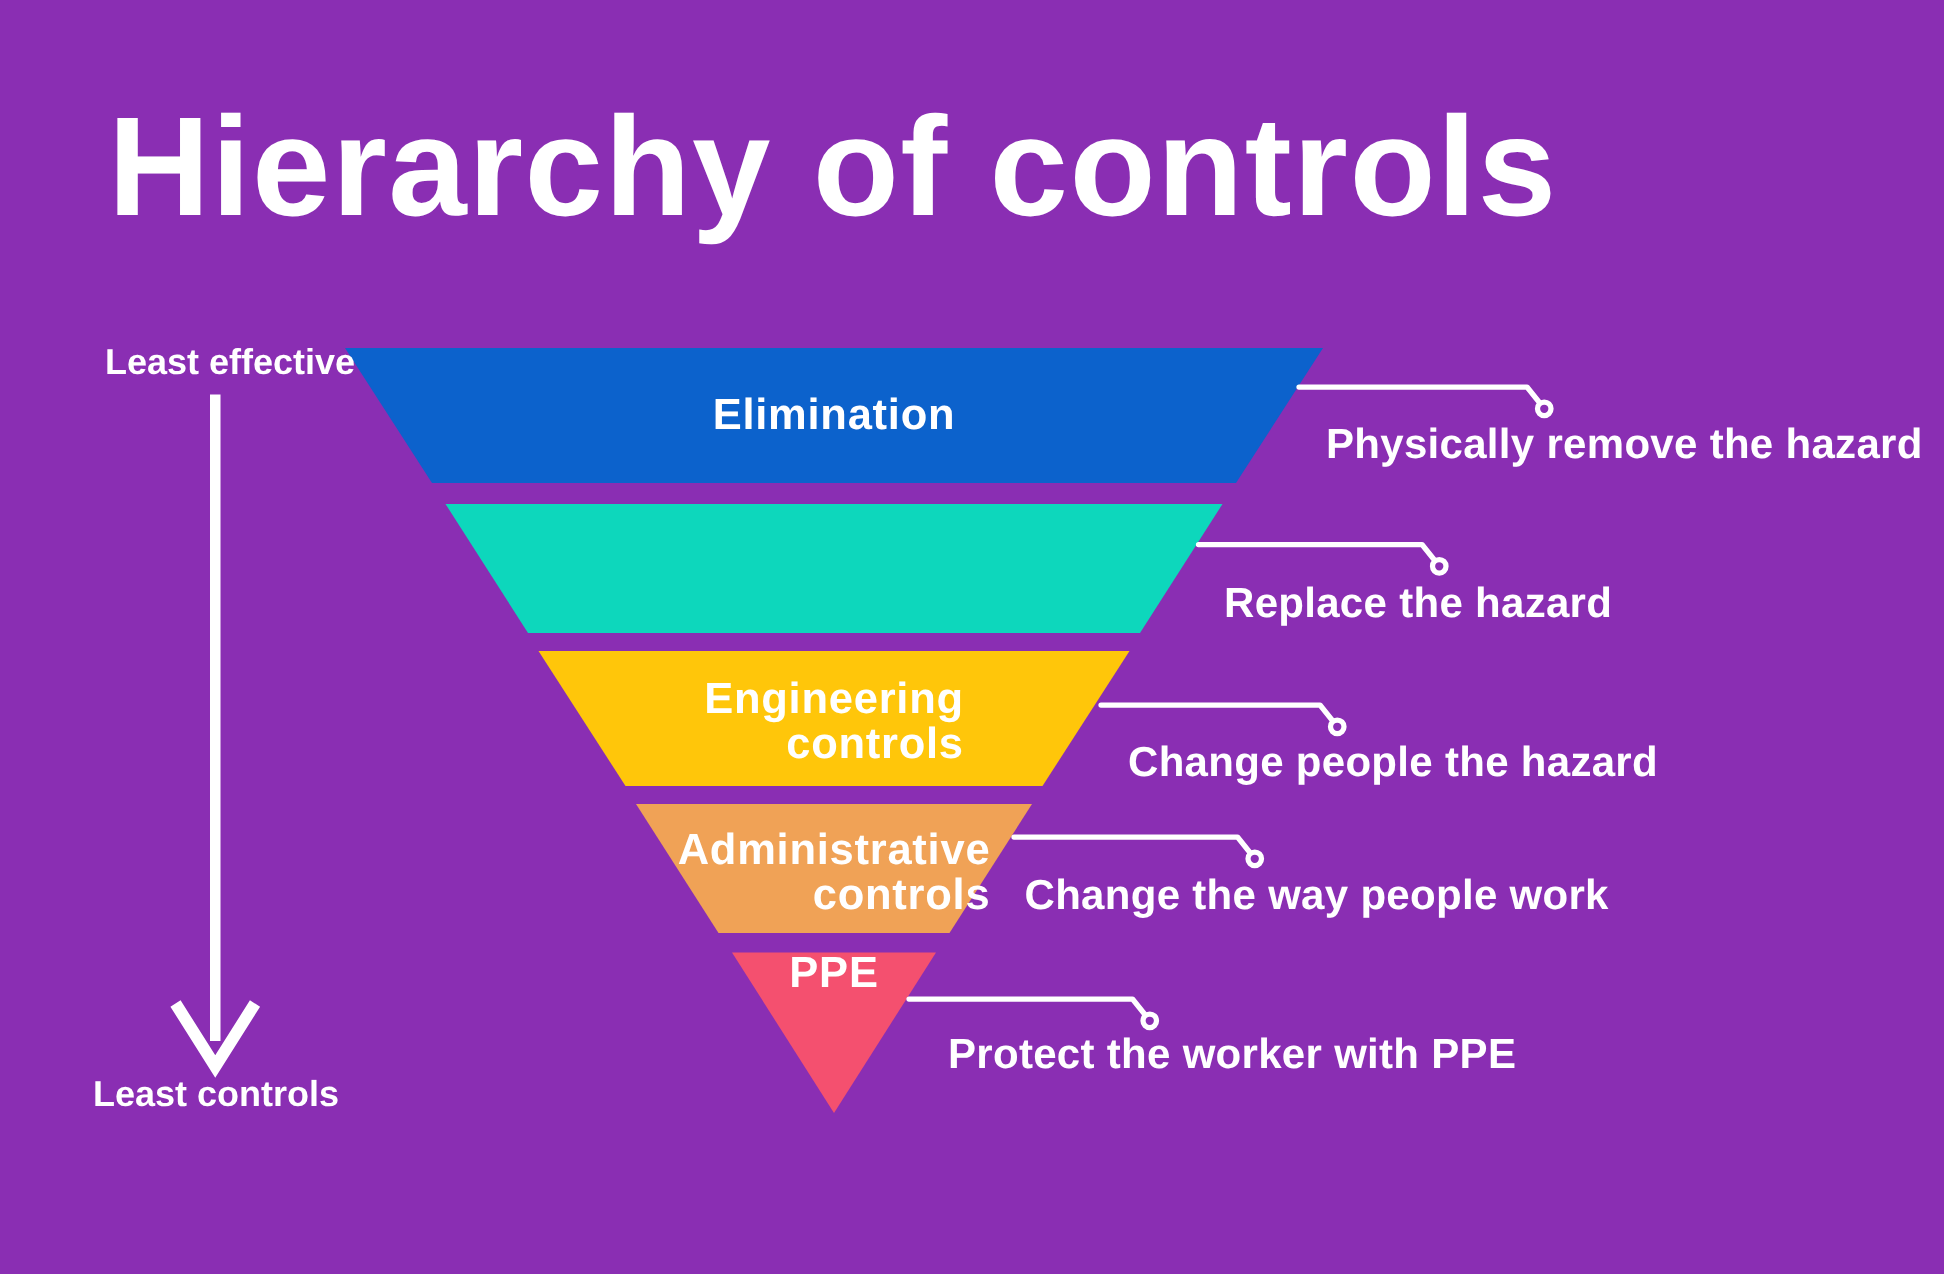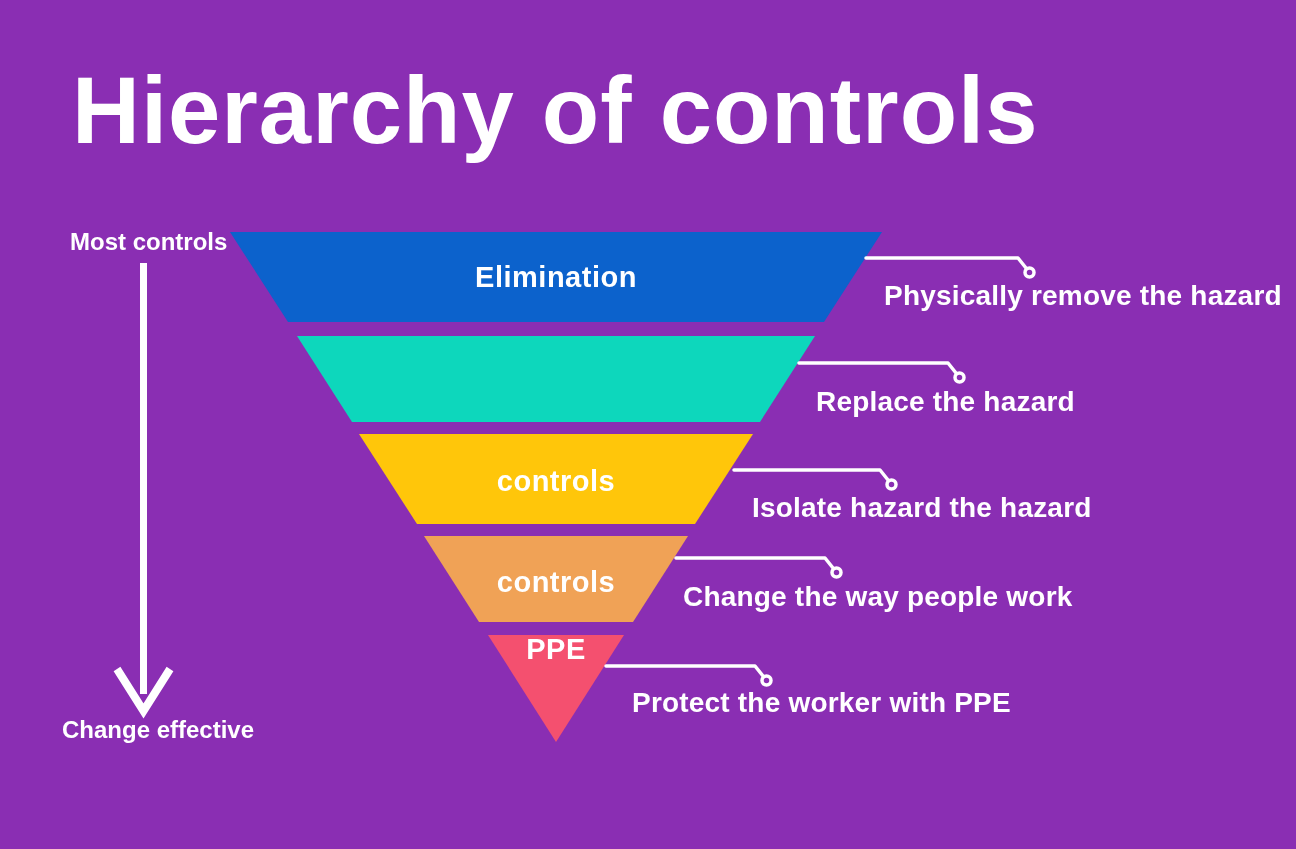--- a/index.html
+++ b/index.html
@@ -84,37 +84,39 @@
         <polyline points="676,558 825,558 833,568"></polyline>
         <circle cx="836.5" cy="572.5" r="4.5"></circle>
       </g>
       <g>
         <polyline points="606,666 755,666 763,676"></polyline>
         <circle cx="766.5" cy="680.5" r="4.5"></circle>
       </g>
     </g>
   </svg>
 
-  <div class="axis-label" style="left:70px;top:229px">Most controls</div>
-  <div class="axis-label" style="left:62px;top:717px">Change effective</div>
+  <div class="axis-label" style="left:70px;top:229px">Least effective</div>
+  <div class="axis-label" style="left:62px;top:717px">Least controls</div>
 
   <div class="band-label" style="top:277px">
     <span>Elimination</span>
     <span></span>
   </div>
   <div class="band-label" style="top:481px">
+    <span>Engineering</span>
     <span>controls</span>
   </div>
   <div class="band-label" style="top:582px">
+    <span>Administrative</span>
     <span>controls</span>
   </div>
   <div class="band-label" style="top:649px">
     <span>PPE</span>
     <span></span>
   </div>
 
   <div class="desc" style="left:884px;top:280px">Physically remove the hazard</div>
   <div class="desc" style="left:816px;top:386px">Replace the hazard</div>
-  <div class="desc" style="left:752px;top:492px">Isolate hazard the hazard</div>
+  <div class="desc" style="left:752px;top:492px">Change people the hazard</div>
   <div class="desc" style="left:683px;top:581px">Change the way people work</div>
   <div class="desc" style="left:632px;top:687px">Protect the worker with PPE</div>
 
 </div>
 
 </body></html>

